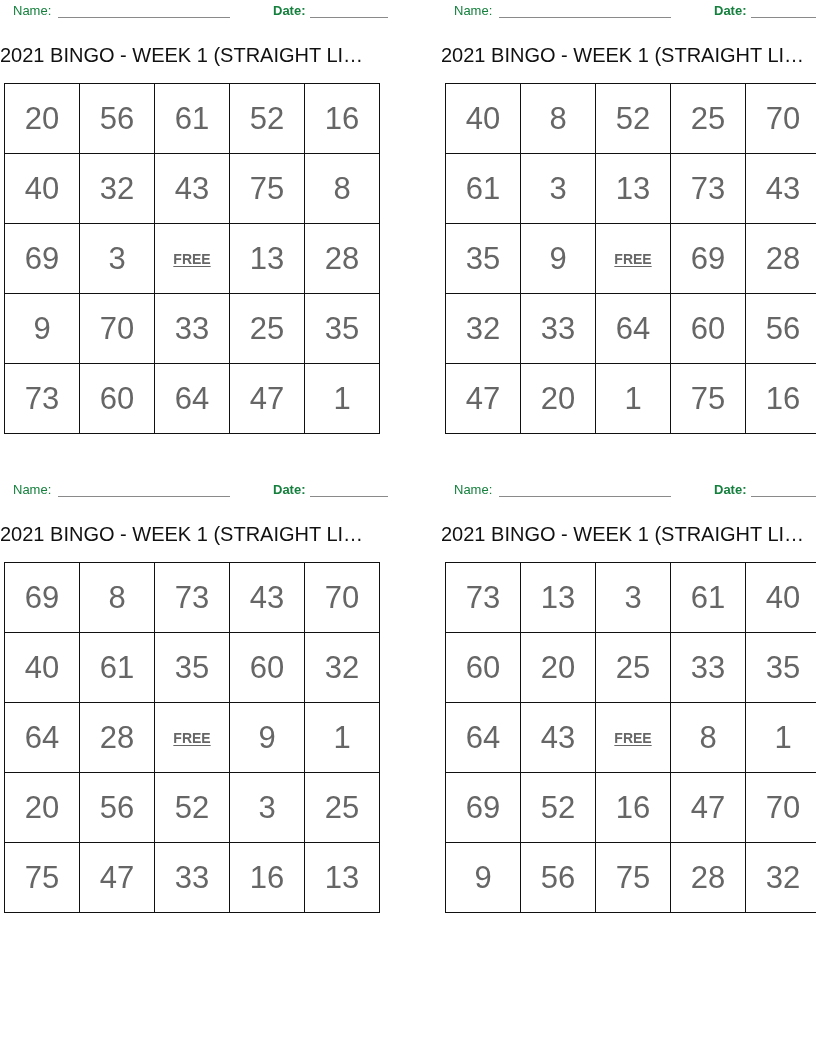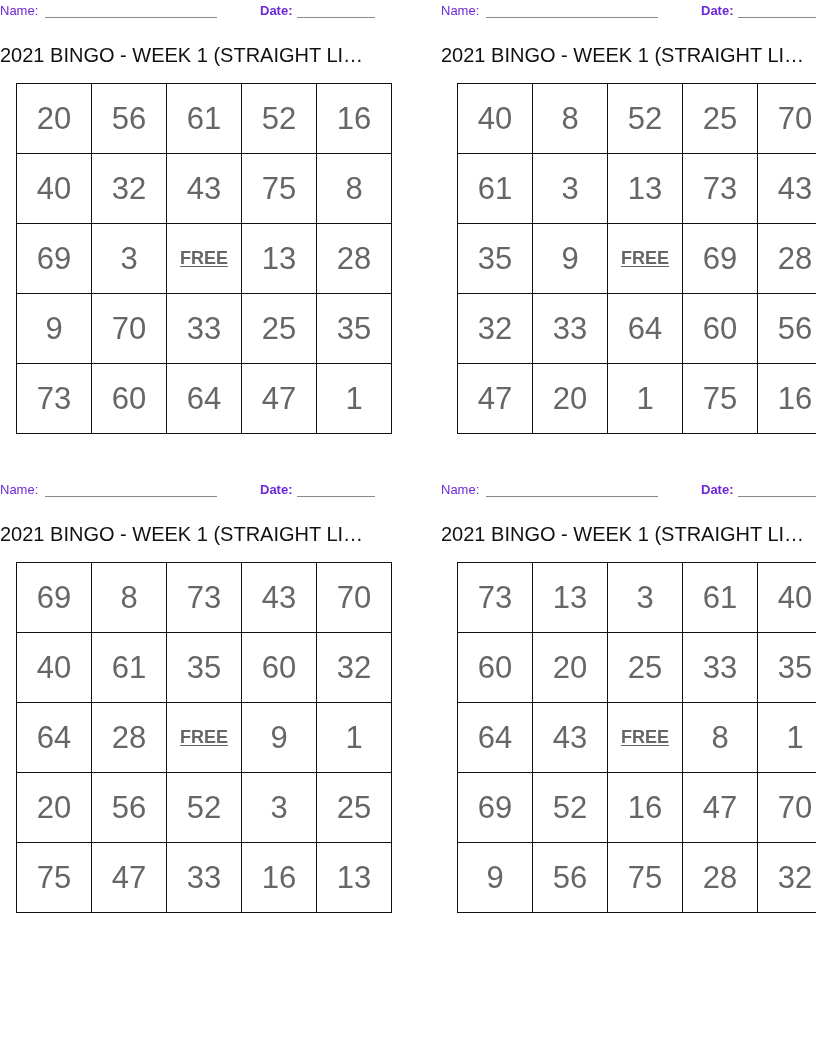--- a/index.html
+++ b/index.html
@@ -14,25 +14,25 @@
       position: absolute;
       width: 375px;
     }
     .card.c0 { left: 0px; top: 0px; }
     .card.c1 { left: 441px; top: 0px; }
     .card.c2 { left: 0px; top: 479px; }
     .card.c3 { left: 441px; top: 479px; }
 
     .meta {
       position: absolute;
-      top: 3px; left: 0;
+      top: 3px; left: 13px;
       width: 375px;
       height: 16px;
       font-size: 13px;
-      color: #6d28d9;
+      color: #15803d;
       line-height: 16px;
       white-space: nowrap;
     }
     .meta .name-label { position: absolute; left: 0; top: 0; }
     .meta .name-line {
       position: absolute; left: 45px; top: 14px;
       width: 172px; border-bottom: 1px solid #8a8a8a;
     }
     .meta .date-label { position: absolute; left: 260px; top: 0; font-weight: bold; }
     .meta .date-line {
@@ -44,37 +44,37 @@
       top: 42px; left: 0;
       width: 375px;
       font-size: 20px;
       line-height: 26px;
       color: #111111;
       white-space: nowrap;
       overflow: hidden;
     }
     .grid {
       position: absolute;
-      top: 83px; left: 16px;
+      top: 83px; left: 4px;
       width: 375px; height: 351px;
       border-collapse: collapse;
       table-layout: fixed;
       padding-left: 8px;
     }
     .grid td {
       border: 1.2px solid #111111;
       width: 75px; height: 70px;
       text-align: center;
       vertical-align: middle;
       font-size: 31px;
       color: #666666;
       font-family: "Liberation Sans", sans-serif;
     }
     .grid td.free {
-      font-size: 18px;
+      font-size: 14px;
       font-weight: bold;
       text-decoration: underline;
       text-underline-offset: 2px;
       color: #666666;
     }
   </style>
 </head>
 <body>
 
 <div id="page">

